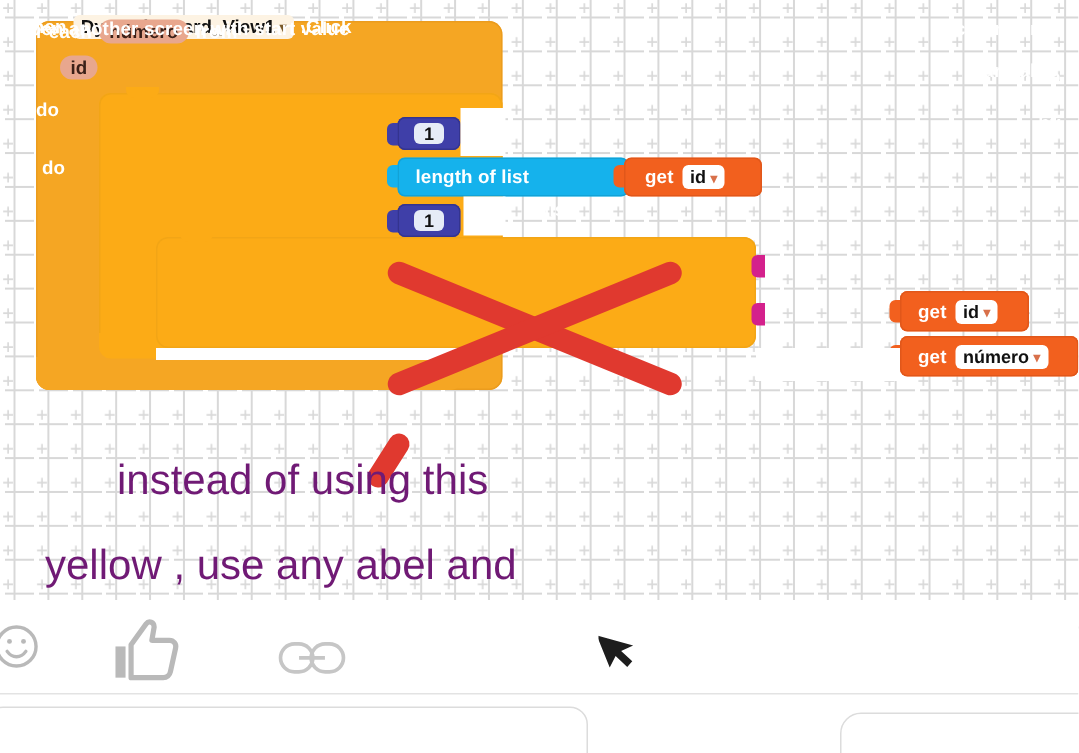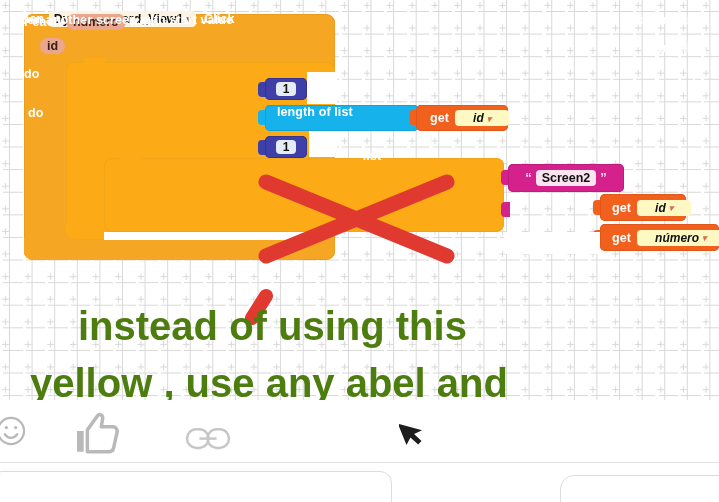--- a/index.html
+++ b/index.html
@@ -112,21 +112,21 @@
     position:absolute;width:9px;height:15px;border-radius:4px 0 0 4px;
   }
   .plug-blue{background:#3f3fa8;}
   .plug-cyan{background:#15b2ec;}
   .plug-orange{background:#f2601e;}
   .plug-pink{background:#d4218c;}
 
   
   #lol-block{
     left:265px;top:105px;width:154px;height:26px;background:#15b2ec;
-    border-radius:5px;display:flex;align-items:flex-start;
+    border-radius:5px;display:flex;align-items:center;
     box-shadow:inset 0 0 0 1px #12a2d6;
   }
   #lol-block .lbl{margin-left:12px;}
   #get-id-1{
     left:416px;top:105px;width:92px;height:26px;background:#f2601e;
     border-radius:5px;display:flex;align-items:center;
     box-shadow:inset 0 0 0 1px #e1571a;
   }
   #get-id-1 .lbl{margin-left:14px;}
 
@@ -155,30 +155,30 @@
     border-radius:5px;display:flex;align-items:center;
     box-shadow:inset 0 0 0 1px #e1571a;
   }
   #get-id-2 .lbl{margin-left:12px;}
   #get-num{
     left:600px;top:224px;width:119px;height:27px;background:#f2601e;
     border-radius:5px;display:flex;align-items:center;
     box-shadow:inset 0 0 0 1px #e1571a;
   }
   #get-num .lbl{margin-left:12px;}
-  .get-field{background:#fef9c3;color:#111;border-radius:4px;padding:1px 18px;font-size:12px;font-weight:bold;font-style:italic;}
+  .get-field{background:#ffffff;color:#111;border-radius:4px;padding:1px 5px;font-size:12px;font-weight:bold;}
 
   
   .cutout{position:absolute;background:#ffffff;}
 
   
   #annot{position:absolute;left:0;top:0;width:719px;height:502px;pointer-events:none;}
   .hand{
-    position:absolute;color:#4d7c0f;font-family:"Liberation Sans", sans-serif;
-    font-size:40px;line-height:1;white-space:nowrap;font-weight:700;
+    position:absolute;color:#701a75;font-family:"Liberation Sans", sans-serif;
+    font-size:28px;line-height:1;white-space:nowrap;font-weight:400;
   }
   #hand1{left:78px;top:306px;}
   #hand2{left:30px;top:363px;}
   #hand3{left:158px;top:425px;}
 
   
   #reactbar{position:absolute;left:0;top:400px;width:719px;height:62px;background:#fff;}
   .ricon{position:absolute;}
   #smiley{left:-6px;top:14px;}
   #thumb{left:72px;top:8px;}
@@ -277,25 +277,20 @@
       <span>id</span><span class="caret lite">▾</span>
     </span>
   </div>
 
   <div class="plug plug-blue" style="left:258px;top:140px;"></div>
   <div class="blk num" id="num2">
     <span class="field">1</span>
   </div>
 
   <div class="plug plug-pink" style="left:501px;top:170px;"></div>
-  <div class="blk" id="txt-block">
-    <span class="quote">“</span>
-    <span class="field">Screen2</span>
-    <span class="quote">”</span>
-  </div>
 
   <div class="plug plug-pink" style="left:501px;top:202px;"></div>
 
   <div class="plug plug-orange" style="left:593px;top:200px;"></div>
   <div class="blk" id="get-id-2">
     <span class="lbl">get</span>
     <span class="get-field" style="margin-left:6px;">
       <span>id</span><span class="caret lite">▾</span>
     </span>
   </div>

